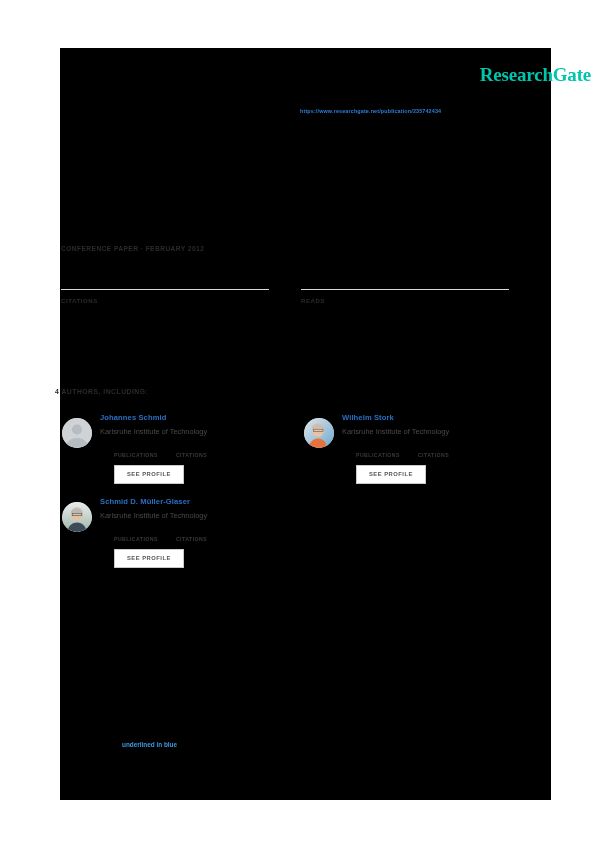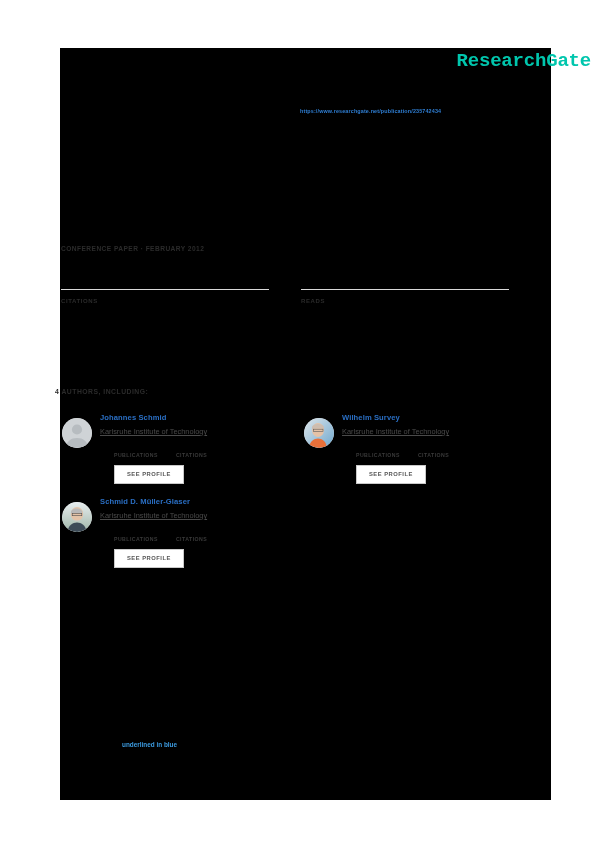--- a/index.html
+++ b/index.html
@@ -23,22 +23,22 @@
     top: 48px;
     width: 491px;
     height: 752px;
     background: #000000;
   }
 
   
   .rg-logo {
     position: absolute;
     right: 4px;
-    top: 50px;
-    font-family: Liberation Mono, monospace;
+    top: 64px;
+    font-family: Liberation Serif, serif;
     font-size: 19px;
     font-weight: 700;
     letter-spacing: -0.2px;
     color: #00c6ad;
     white-space: nowrap;
   }
 
   
   .source-url {
     position: absolute;
@@ -165,21 +165,20 @@
     letter-spacing: 0.1px;
     line-height: 11px;
     white-space: nowrap;
   }
   .author-affil {
     margin-top: 3px;
     font-size: 7.4px;
     color: #4a4a4a;
     line-height: 11px;
     white-space: nowrap;
-    text-decoration: underline;
   }
   .author-stats {
     margin-top: 5px;
     padding-left: 14px;
     display: flex;
     gap: 18px;
   }
   .stat { }
   .stat-value {
     font-size: 7.5px;
@@ -311,21 +310,21 @@
         <g clip-path="url(#c2)">
           <rect width="30" height="30" fill="url(#sky2)"></rect>
           <ellipse cx="14" cy="12" rx="6" ry="7" fill="#e6c2a6"></ellipse>
           <path d="M8 9c1-4 11-4 12 0 .4 1.6-.4 2.4-1.2 2-1.2-.6-8.4-.6-9.6 0C8.4 11.4 7.7 10.4 8 9z" fill="#cdbdb0"></path>
           <path d="M5 30c.6-7 5-9.6 9-9.6S22.4 23 23 30z" fill="#e8703a"></path>
           <rect x="9.4" y="11.2" width="9.6" height="2.4" fill="none" stroke="#5a5a5a" stroke-width="0.6"></rect>
         </g>
       </svg>
     </div>
     <div class="author-body">
-      <div class="author-name">Wilhelm Survey</div>
+      <div class="author-name">Wilhelm Stork</div>
       <div class="author-affil">Karlsruhe Institute of Technology</div>
       <div class="author-stats">
         <div class="stat">
           <div class="stat-value">155</div>
           <div class="stat-label">PUBLICATIONS</div>
         </div>
         <div class="stat">
           <div class="stat-value">640</div>
           <div class="stat-label">CITATIONS</div>
         </div>

